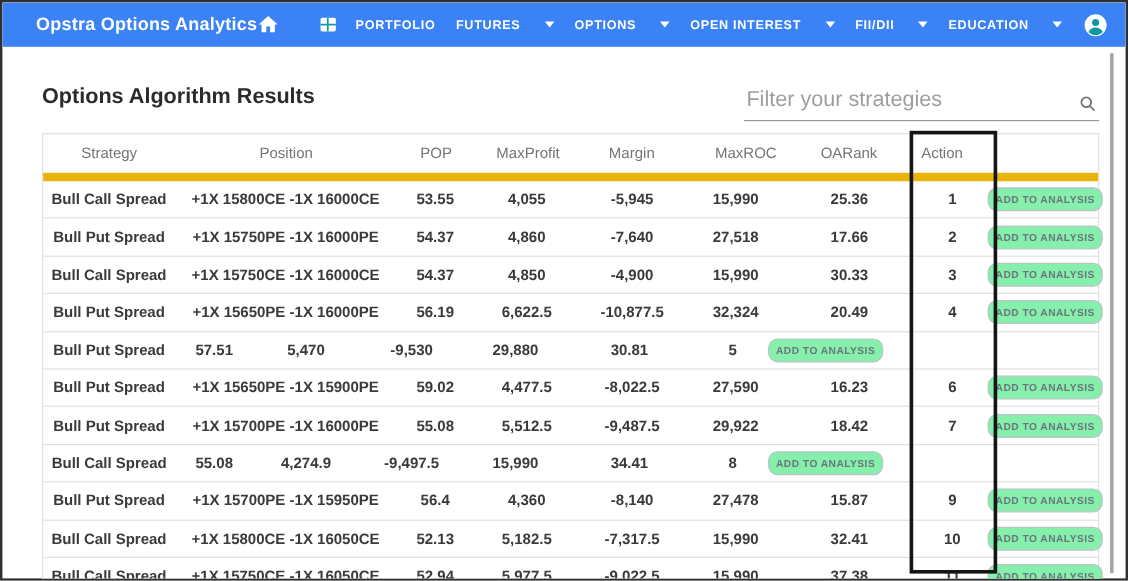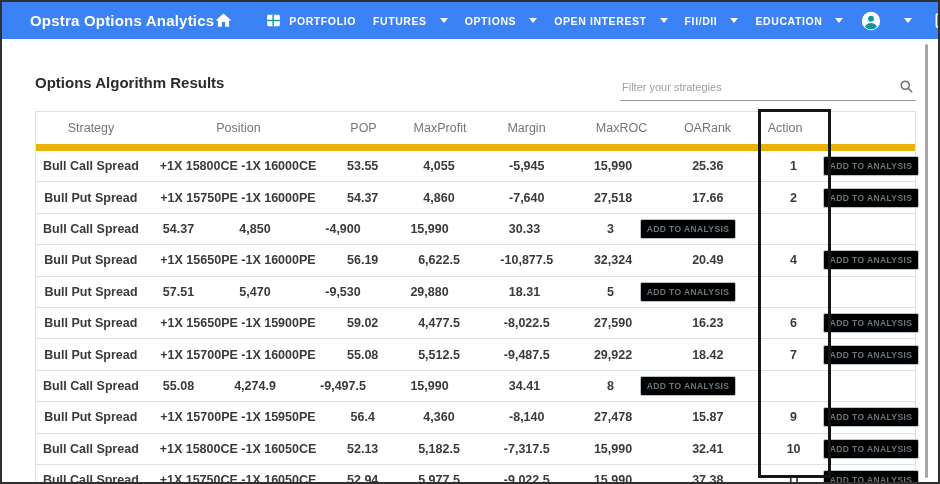--- a/index.html
+++ b/index.html
@@ -17,21 +17,21 @@
   
   .topbar {
     height:37px; background:#3b82f6;
     display:flex; align-items:center;
     padding:0 16px 0 28px;
     color:#fff;
   }
   .brand { font-size:15px; font-weight:700; letter-spacing:.2px; white-space:nowrap; }
   .nav { margin-left:auto; display:flex; align-items:center; }
   .nav-btn {
-    display:flex; align-items:center; gap:7px;
+    display:flex; align-items:center; gap:14px;
     color:#fff; font-size:10.5px; font-weight:700; letter-spacing:.6px;
     cursor:pointer; white-space:nowrap;
   }
   .nav-home { margin-right:32px; }
   .nav-item { margin-right:17px; }
   .nav-item:last-of-type { margin-right:20px; }
   .caret {
     width:0; height:0;
     border-left:4.5px solid transparent;
     border-right:4.5px solid transparent;
@@ -43,26 +43,26 @@
   .account-btn { margin-right:16px; display:flex; align-items:center; cursor:pointer; }
   .account-caret { margin-right:22px; cursor:pointer; }
   .logout-btn { display:flex; align-items:center; cursor:pointer; }
 
   
   .content-header {
     margin:20px 22px 10px 33px;
     height:42px;
     display:flex; align-items:flex-end; justify-content:space-between;
   }
-  .page-title { font-size:15px; font-weight:700; color:#2b2b2b; padding-bottom:10px;margin-top:44px; }
+  .page-title { font-size:18px; font-weight:700; color:#2b2b2b; padding-bottom:10px;margin-top:44px; }
   .filter-wrap { position:relative; width:296px; }
   .filter-input {
     width:100%; border:none; outline:none;
     border-bottom:1px solid #9a9a9a;
-    font-size:11px; color:#333;
+    font-size:18px; color:#333;
     padding:4px 24px 7px 2px;
     font-family:"Liberation Sans", sans-serif;
     background:transparent;
   }
   .filter-input::placeholder { color:#9e9e9e; }
   .search-ic { position:absolute; right:2px; bottom:7px; }
 
   
   .table-wrap {
     position:relative;
@@ -80,22 +80,22 @@
   .c { display:flex; align-items:center; justify-content:center; text-align:center; }
   .c1{width:110px}.c2{width:185px}.c3{width:65px}.c4{width:88px}.c5{width:88px}
   .c6{width:85px}.c7{width:105px}.c8{width:67px}.c9{width:88px}
   .green { color:#4caf50; }
   .red { color:#ef5350; }
   .pos-cell { font-weight:700; color:#2f2f2f; }
 
   .add-btn {
     font-family:"Liberation Sans", sans-serif;
     font-size:8.5px; font-weight:700; letter-spacing:.4px;
-    color:#69767c; background:#000000;
-    border:1px solid #b9c4c8; border-radius:2px;
+    color:#69767c; background:#86efac;
+    border:1px solid #b9c4c8; border-radius:8px;
     padding:4px 6px; cursor:pointer; white-space:nowrap;
   }
 
   
   .annotation-box {
     position:absolute;
     left:722px; top:-3px;
     width:73px; height:369px;
     border:3px solid #151515;
     pointer-events:none;
@@ -232,20 +232,21 @@
     <div class="c c5 red">-7,640</div>
     <div class="c c6">27,518</div>
     <div class="c c7">17.66</div>
     <div class="c c8">2</div>
     <div class="c c9">
       <button class="add-btn">ADD TO ANALYSIS</button>
     </div>
   </div>
         <div class="t-row">
     <div class="c c1">Bull Call Spread</div>
+    <div class="c c2 pos-cell">+1X 15750CE -1X 16000CE</div>
     <div class="c c3 green">54.37</div>
     <div class="c c4 green">4,850</div>
     <div class="c c5 red">-4,900</div>
     <div class="c c6">15,990</div>
     <div class="c c7">30.33</div>
     <div class="c c8">3</div>
     <div class="c c9">
       <button class="add-btn">ADD TO ANALYSIS</button>
     </div>
   </div>
@@ -261,21 +262,21 @@
     <div class="c c9">
       <button class="add-btn">ADD TO ANALYSIS</button>
     </div>
   </div>
         <div class="t-row">
     <div class="c c1">Bull Put Spread</div>
     <div class="c c3 green">57.51</div>
     <div class="c c4 green">5,470</div>
     <div class="c c5 red">-9,530</div>
     <div class="c c6">29,880</div>
-    <div class="c c7">18.31</div>
+    <div class="c c7">30.81</div>
     <div class="c c8">5</div>
     <div class="c c9">
       <button class="add-btn">ADD TO ANALYSIS</button>
     </div>
   </div>
         <div class="t-row">
     <div class="c c1">Bull Put Spread</div>
     <div class="c c2 pos-cell">+1X 15650PE -1X 15900PE</div>
     <div class="c c3 green">59.02</div>
     <div class="c c4 green">4,477.5</div>

